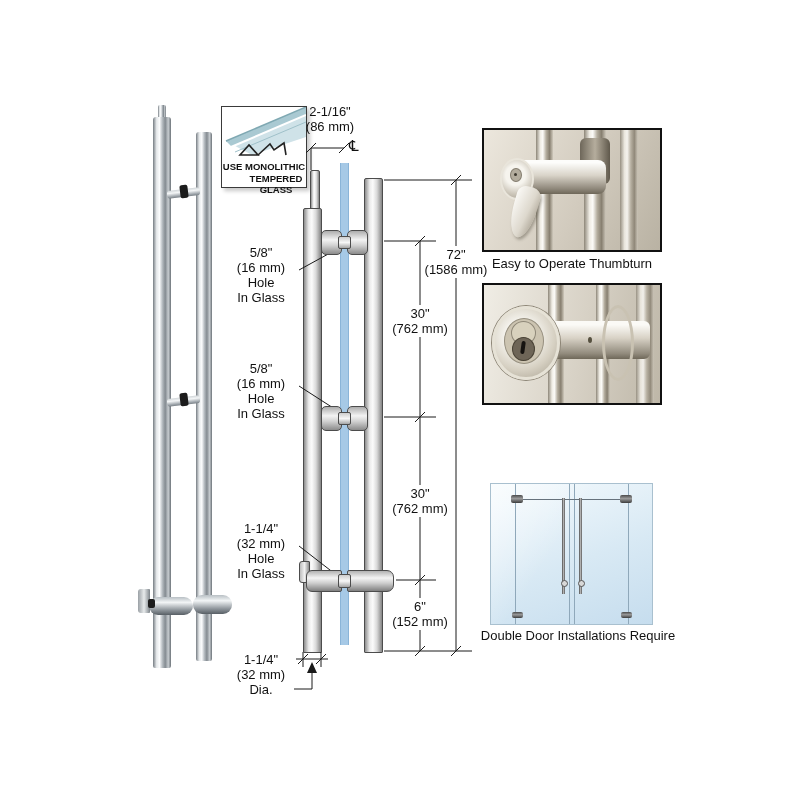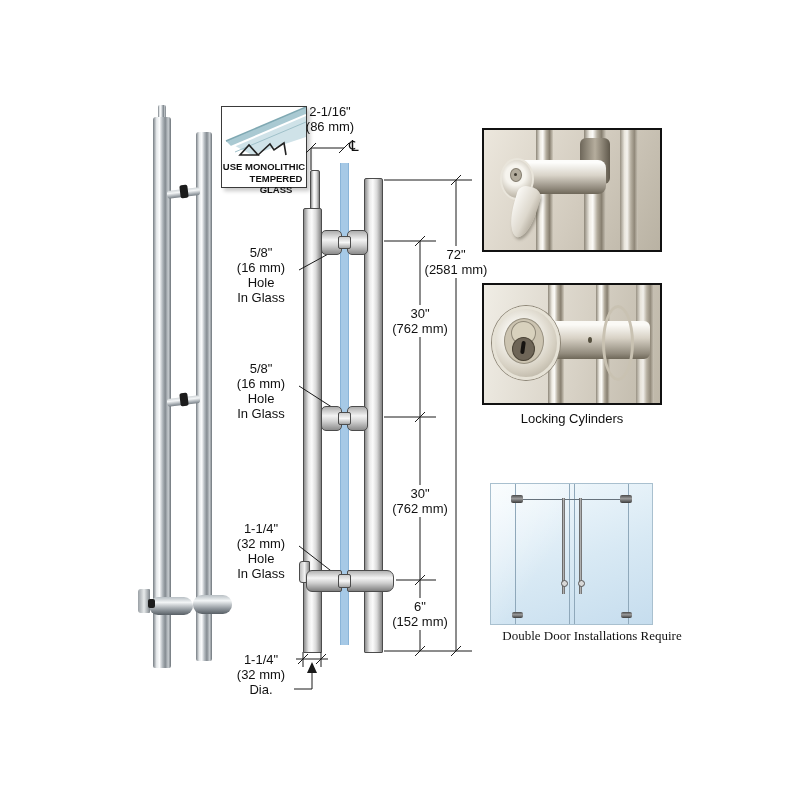--- a/index.html
+++ b/index.html
@@ -152,21 +152,21 @@
       <div>In Glass</div>
     </div>
     <div class="abs dimtext" style="left:225px;top:652px;width:72px;">
       <div>1-1/4"</div>
       <div>(32 mm)</div>
       <div>Dia.</div>
     </div>
 
     <div class="abs dimlabel" style="left:423px;top:246px;width:66px;">
       <div>72"</div>
-      <div>(2581 mm)</div>
+      <div>(1586 mm)</div>
     </div>
     <div class="abs dimlabel" style="left:390px;top:305px;width:60px;">
       <div>30"</div>
       <div>(762 mm)</div>
     </div>
     <div class="abs dimlabel" style="left:390px;top:485px;width:60px;">
       <div>30"</div>
       <div>(762 mm)</div>
     </div>
     <div class="abs dimlabel" style="left:390px;top:598px;width:60px;">
@@ -179,49 +179,49 @@
     <div class="abs pv" style="left:52px;top:0;width:17px;height:120px;"></div>
     <div class="abs pv" style="left:100px;top:0;width:22px;height:120px;"></div>
     <div class="abs pv" style="left:136px;top:0;width:18px;height:120px;opacity:.85;"></div>
     <div class="abs" style="left:96px;top:8px;width:30px;height:46px;background:linear-gradient(90deg,#6e675a,#b5ad9d 50%,#5f584b);border-radius:6px;"></div>
     <div class="abs" style="left:18px;top:30px;width:104px;height:34px;border-radius:17px 8px 8px 17px;background:linear-gradient(180deg,#fdfdfb 8%,#d9d4c9 45%,#8e877a 85%,#6e6759);"></div>
     <div class="abs" style="left:16px;top:28px;width:30px;height:38px;border-radius:50%;background:radial-gradient(circle at 45% 40%,#f6f4ee 35%,#cfc9bd 65%,#a19a8b);border:2px solid #e9e5db;"></div>
     <div class="abs" style="left:26px;top:38px;width:10px;height:12px;border-radius:50%;background:#b3ac9d;border:1px solid #857e70;"></div>
     <div class="abs" style="left:30px;top:43px;width:3px;height:3px;border-radius:50%;background:#3d382f;"></div>
     <div class="abs" style="left:28px;top:56px;width:24px;height:52px;border-radius:45% 45% 55% 55%/18% 18% 70% 70%;background:linear-gradient(100deg,#fcfbf8,#ddd8cd 60%,#a79f90);transform:rotate(16deg);box-shadow:2px 2px 3px rgba(60,55,40,.35);"></div>
   </div>
+  <div class="abs caption" style="left:482px;top:256px;width:180px;">Easy to Operate Thumbturn</div>
 
   <div class="abs photo" style="left:482px;top:283px;width:176px;height:118px;background:linear-gradient(100deg,#f0ede5,#d7d1c5 55%,#beb7a8);">
     <div class="abs pv" style="left:64px;top:0;width:16px;height:118px;"></div>
     <div class="abs pv" style="left:112px;top:0;width:14px;height:118px;"></div>
     <div class="abs pv" style="left:152px;top:0;width:18px;height:118px;opacity:.8;"></div>
     <div class="abs" style="left:34px;top:36px;width:132px;height:38px;border-radius:19px 6px 6px 19px;background:linear-gradient(180deg,#fbfaf6 10%,#d8d2c6 45%,#938c7e 85%,#6f6859);"></div>
     <div class="abs" style="left:118px;top:20px;width:26px;height:70px;border:3px solid #c9c2b2;border-radius:50%;background:transparent;"></div>
     <div class="abs" style="left:8px;top:21px;width:62px;height:68px;border-radius:50%;background:radial-gradient(circle at 42% 40%,#f4f2ec 30%,#d6d0c2 62%,#a49d8d);border:3px solid #e6e2d6;box-shadow:0 0 0 1px #8c8576;"></div>
     <div class="abs" style="left:20px;top:33px;width:38px;height:44px;border-radius:50%;background:#ccc4b1;border:1px solid #968f7f;"></div>
     <div class="abs" style="left:27px;top:36px;width:23px;height:22px;border-radius:50%;background:#d8d1bd;border:1px solid #8f8878;"></div>
     <div class="abs" style="left:28px;top:52px;width:21px;height:22px;border-radius:50%;background:#6e6557;border:1px solid #4a4336;"></div>
     <div class="abs" style="left:37px;top:56px;width:4px;height:13px;background:#161310;border-radius:2px;transform:rotate(8deg);"></div>
     <div class="abs" style="left:104px;top:52px;width:4px;height:6px;background:#55503f;border-radius:50%;"></div>
   </div>
-  <div class="abs caption" style="left:482px;top:411px;width:180px;">Locking Cylinders</div>
 
   <div class="abs" style="left:490px;top:483px;width:161px;height:140px;background:linear-gradient(160deg,#f4fafd,#d8e9f4 55%,#c6ddee);border:1px solid #a9c0cf;overflow:hidden;">
     <div class="abs" style="left:-30px;top:-20px;width:120px;height:200px;background:linear-gradient(115deg,rgba(255,255,255,.75),rgba(255,255,255,0) 60%);transform:rotate(8deg);"></div>
     <div class="abs doorline" style="left:24px;top:0;width:1px;height:140px;"></div>
     <div class="abs doorline" style="left:78px;top:0;width:1px;height:140px;"></div>
     <div class="abs doorline" style="left:83px;top:0;width:1px;height:140px;"></div>
     <div class="abs doorline" style="left:137px;top:0;width:1px;height:140px;"></div>
     <div class="abs" style="left:24px;top:15px;width:114px;height:1px;background:#66727c;"></div>
     <div class="abs fitting" style="left:20px;top:11px;width:12px;height:8px;"></div>
     <div class="abs fitting" style="left:129px;top:11px;width:12px;height:8px;"></div>
     <div class="abs fitting" style="left:21px;top:128px;width:11px;height:6px;"></div>
     <div class="abs fitting" style="left:130px;top:128px;width:11px;height:6px;"></div>
     <div class="abs pull" style="left:71px;top:14px;width:3px;height:96px;"></div>
     <div class="abs pull" style="left:88px;top:14px;width:3px;height:96px;"></div>
     <div class="abs" style="left:70px;top:96px;width:5px;height:5px;border-radius:50%;background:#d8d8d8;border:1px solid #555;"></div>
     <div class="abs" style="left:87px;top:96px;width:5px;height:5px;border-radius:50%;background:#d8d8d8;border:1px solid #555;"></div>
   </div>
-  <div class="abs caption" style="left:484px;top:628px;width:216px;font-family:Liberation Serif, serif;">
+  <div class="abs caption" style="left:470px;top:628px;width:216px;">
     <div>Double Door Installations Require</div>
   </div>
 
 </div>
 
 </body></html>

